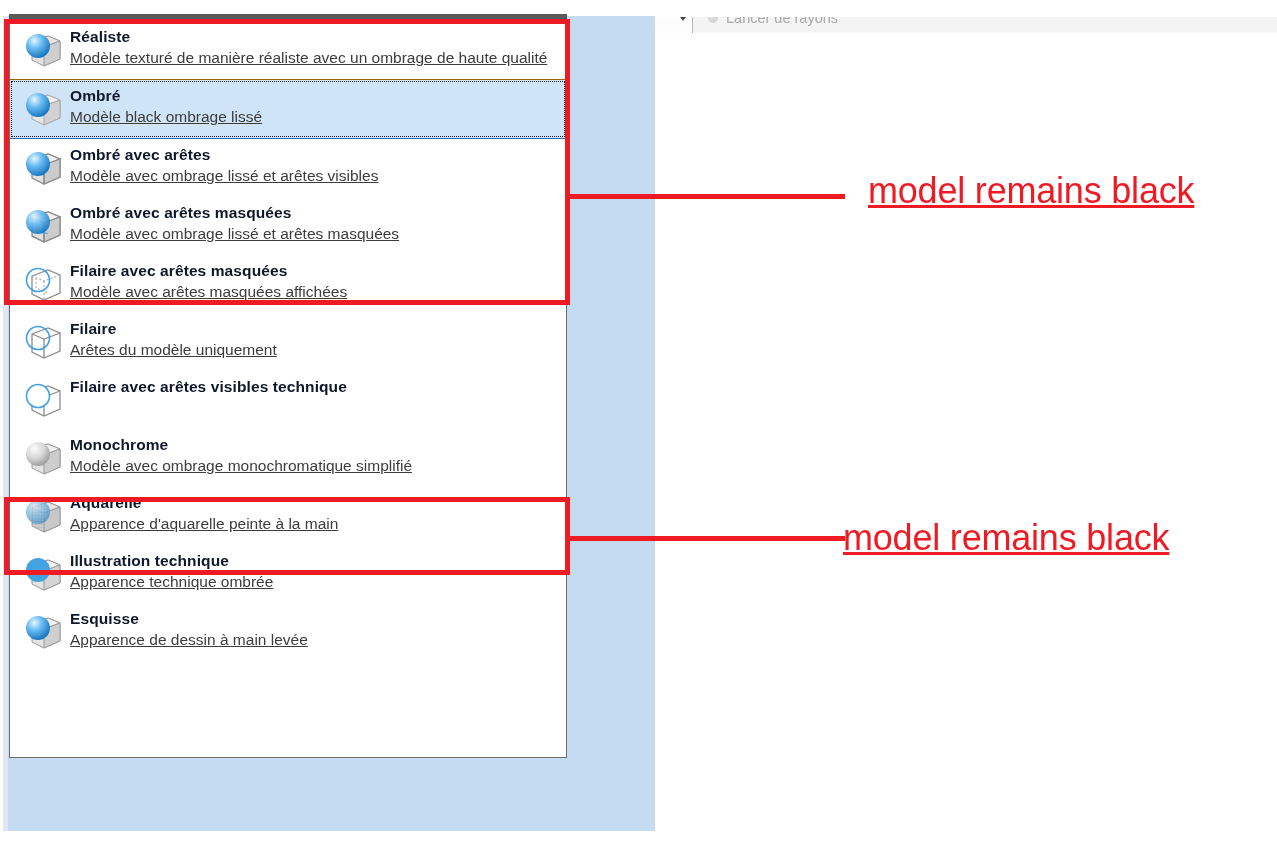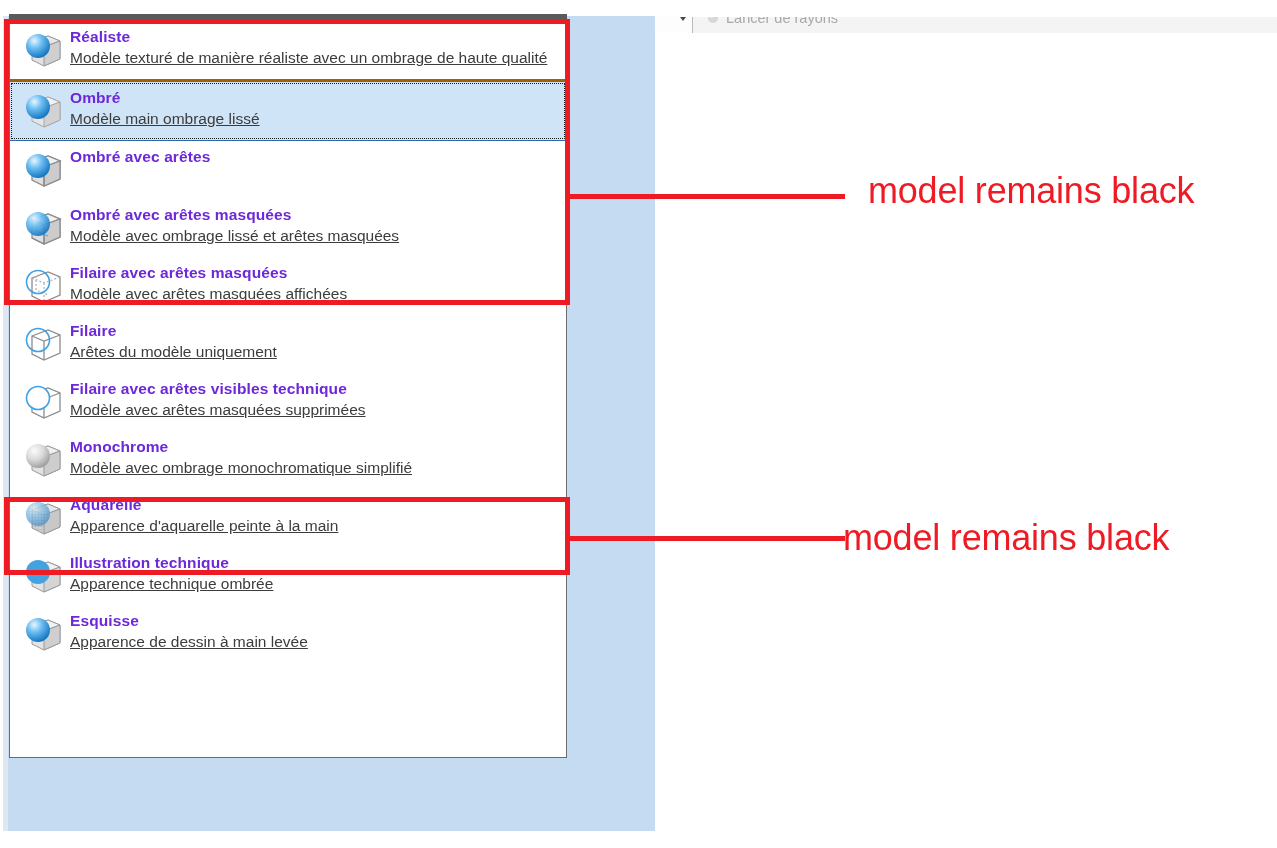--- a/index.html
+++ b/index.html
@@ -68,34 +68,34 @@
   .style-item{
     position:relative;
     display:flex;
     align-items:flex-start;
     box-sizing:border-box;
     padding:5px 6px 5px 8px;
     background:#ffffff;
   }
   .style-item.selected{
     background:#cfe4f7;
-    border-top:3px solid #a16207;
+    border-top:1px solid #a16207;
     border-bottom:1px solid #2a6bb5;
   }
   .style-item.selected .focus-ring{
     position:absolute;left:1px;top:1px;right:1px;bottom:1px;
     border:1px dotted #1b1b1b;
     pointer-events:none;
   }
   .item-icon{
     width:48px;height:48px;flex:0 0 48px;margin-right:4px;position:relative;
   }
   .item-texts{flex:1 1 auto;padding-top:1px;min-width:0;}
   .item-title{
-    font-size:15.5px;font-weight:bold;color:#6d28d9;line-height:19px;
+    font-size:15.5px;font-weight:bold;color:#0f172a;line-height:19px;
     letter-spacing:0.1px;
   }
   .item-desc{
     font-size:15.5px;color:#3c3c3c;line-height:23px;text-decoration:underline;
   }
 
   
   .red-box{
     position:absolute;border:5px solid #ee1b24;box-sizing:border-box;
     pointer-events:none;
@@ -108,20 +108,21 @@
   }
   #leader-1{left:568px;top:194px;width:277px;}
   #leader-2{left:568px;top:536px;width:277px;}
 
   .annot{
     position:absolute;color:#ee1b24;
     font-family:"Liberation Sans", sans-serif;
     font-weight:400;
     white-space:nowrap;
     letter-spacing:-0.2px;
+    text-decoration:underline;
   }
   #annot-1{left:868px;top:170px;font-size:36px;}
   #annot-2{left:843px;top:517px;font-size:36px;}
 
 </style>
 </head>
 <body>
 
 <div id="ribbon-strip">
   <div class="rb-edge-left"></div>
@@ -201,36 +202,37 @@
     <span class="item-icon">
       <svg width="48" height="48" viewBox="0 0 48 48">
         <path d="M14 16 L30 10 L42 15 L42 33 L26 40 L14 34 Z" fill="#e6e6e6" stroke="#a8a8a8" stroke-width="1"></path>
         <path d="M14 16 L30 10 L42 15 L26 21 Z" fill="#f3f3f3" stroke="#a8a8a8" stroke-width="1"></path>
         <path d="M26 21 L42 15 L42 33 L26 40 Z" fill="#d2d2d2" stroke="#a8a8a8" stroke-width="1"></path>
         <circle cx="20" cy="20" r="12" fill="url(#g-blue-a)"></circle>
       </svg>
     </span>
     <span class="item-texts">
       <span class="item-title">Ombré</span>
-      <div class="item-desc">Modèle main ombrage lissé</div>
+      <div class="item-desc">Modèle black ombrage lissé</div>
     </span>
   </div>
 
   <div class="style-item">
     <span class="item-icon">
       <svg width="48" height="48" viewBox="0 0 48 48">
         <path d="M14 16 L30 10 L42 15 L42 33 L26 40 L14 34 Z" fill="#e0e0e0" stroke="#8d8d8d" stroke-width="1.3"></path>
         <path d="M14 16 L30 10 L42 15 L26 21 Z" fill="#f1f1f1" stroke="#8d8d8d" stroke-width="1.3"></path>
         <path d="M26 21 L42 15 L42 33 L26 40 Z" fill="#cccccc" stroke="#8d8d8d" stroke-width="1.3"></path>
         <path d="M26 21 L26 40" stroke="#8d8d8d" stroke-width="1.3"></path>
         <circle cx="20" cy="20" r="12" fill="url(#g-blue-a)"></circle>
       </svg>
     </span>
     <span class="item-texts">
       <span class="item-title">Ombré avec arêtes</span>
+      <div class="item-desc">Modèle avec ombrage lissé et arêtes visibles</div>
     </span>
   </div>
 
   <div class="style-item">
     <span class="item-icon">
       <svg width="48" height="48" viewBox="0 0 48 48">
         <path d="M14 16 L30 10 L42 15 L42 33 L26 40 L14 34 Z" fill="#e0e0e0" stroke="#8d8d8d" stroke-width="1.3"></path>
         <path d="M14 16 L30 10 L42 15 L26 21 Z" fill="#f1f1f1" stroke="#8d8d8d" stroke-width="1.3"></path>
         <path d="M26 21 L42 15 L42 33 L26 40 Z" fill="#cccccc" stroke="#8d8d8d" stroke-width="1.3"></path>
         <path d="M26 21 L26 40 M14 34 L26 40 M14 16 L26 21" stroke="#8d8d8d" stroke-width="1.3" fill="none"></path>
@@ -276,21 +278,20 @@
   <div class="style-item">
     <span class="item-icon">
       <svg width="48" height="48" viewBox="0 0 48 48">
         <path d="M14 16 L30 10 L42 15 L42 33 L26 40 L14 34 Z" fill="#ffffff" stroke="#8d8d8d" stroke-width="1.3"></path>
         <path d="M26 21 L42 15 M26 21 L26 40" fill="none" stroke="#8d8d8d" stroke-width="1.3"></path>
         <circle cx="20" cy="20" r="11.5" fill="#ffffff" stroke="#3fa0e8" stroke-width="1.6"></circle>
       </svg>
     </span>
     <span class="item-texts">
       <span class="item-title">Filaire avec arêtes visibles technique</span>
-      <div class="item-desc">Modèle avec arêtes masquées supprimées</div>
     </span>
   </div>
 
   <div class="style-item">
     <span class="item-icon">
       <svg width="48" height="48" viewBox="0 0 48 48">
         <defs>
           <radialGradient id="g-gray" cx="35%" cy="28%" r="75%">
             <stop offset="0%" stop-color="#fbfbfb"></stop>
               <stop offset="50%" stop-color="#dadada"></stop>

